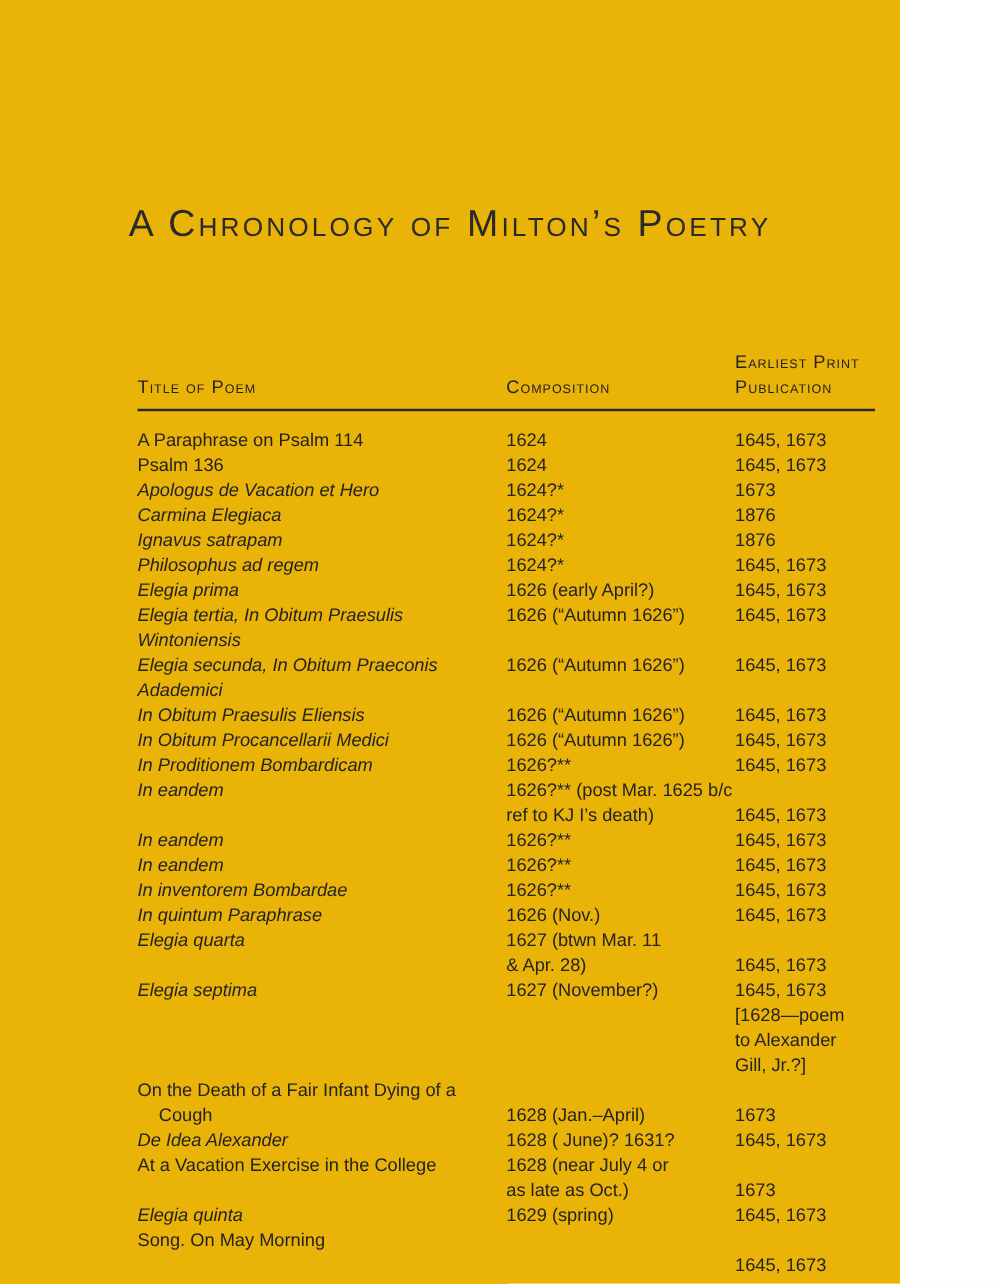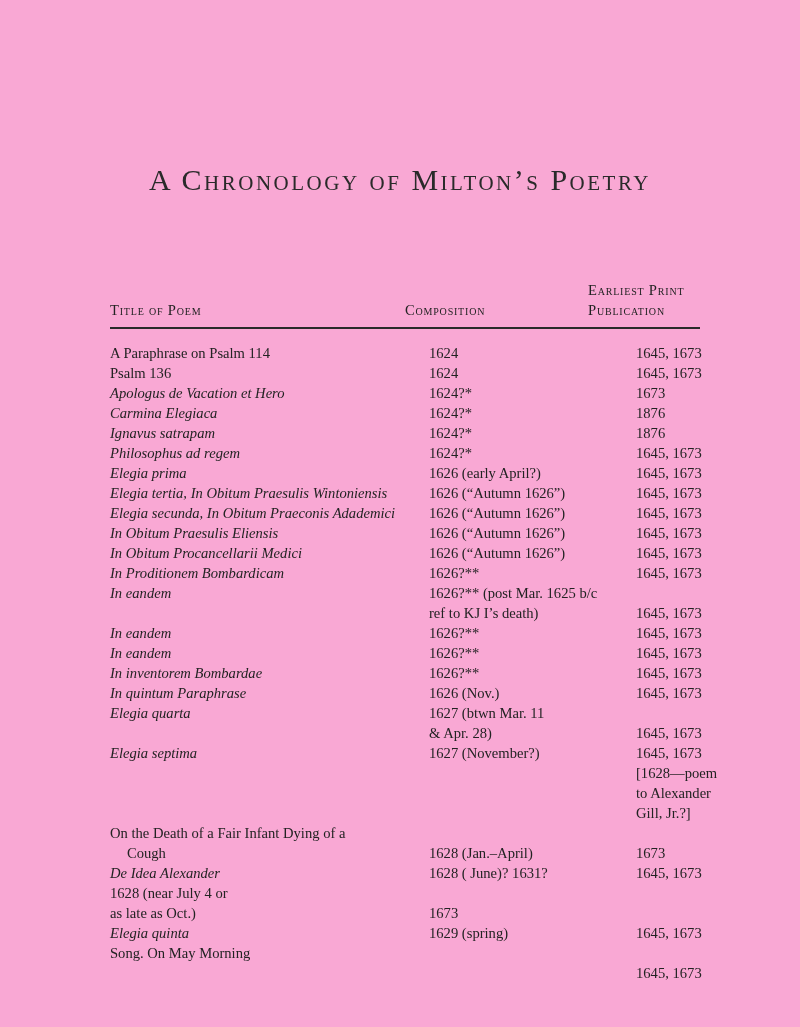--- a/index.html
+++ b/index.html
@@ -1,22 +1,22 @@
 <!DOCTYPE html>
 <html><head>
 <meta charset="utf-8">
 <style>
   * { margin:0; padding:0; box-sizing:border-box; }
   html,body { background:#ffffff; }
   .page {
     position:relative;
-    width:800px; height:1027px;
-    background:#f9a8d4;
+    width:720px; height:1027px;
+    background:#eab308;
     color:#232323;
-    font-family:Liberation Serif, serif;
+    font-family:Liberation Sans, sans-serif;
     overflow:hidden;
   }
   .doc-title {
     position:absolute;
     top:163px; left:0; width:100%;
     text-align:center;
     font-size:30px;
     font-variant:small-caps;
     letter-spacing:2.5px;
     white-space:nowrap;
@@ -38,21 +38,20 @@
   .header-divider {
     margin-top:7px;
     border-top:2px solid #2a2a2a;
     height:0;
   }
   .tbody { padding-top:14px; }
   .row {
     display:grid;
     grid-template-columns:295px 183px 112px;
     align-items:start;
-    gap:24px;
   }
   .cell { }
   .line { min-height:20px; }
   .italic { font-style:italic; }
   .indent { padding-left:17px; }
 </style>
 </head>
 <body>
 
 <div class="page">
@@ -313,20 +312,23 @@
           </div>
           <div class="cell">
             <div class="line">1628 ( June)? 1631?</div>
           </div>
           <div class="cell">
             <div class="line">1645, 1673</div>
           </div>
         </div>
         <div class="row">
           <div class="cell">
+            <div class="line">At a Vacation Exercise in the College</div>
+          </div>
+          <div class="cell">
             <div class="line">1628 (near July 4 or</div>
             <div class="line">as late as Oct.)</div>
           </div>
           <div class="cell">
             <div class="line">&nbsp;</div>
             <div class="line">1673</div>
           </div>
         </div>
         <div class="row">
           <div class="cell">

